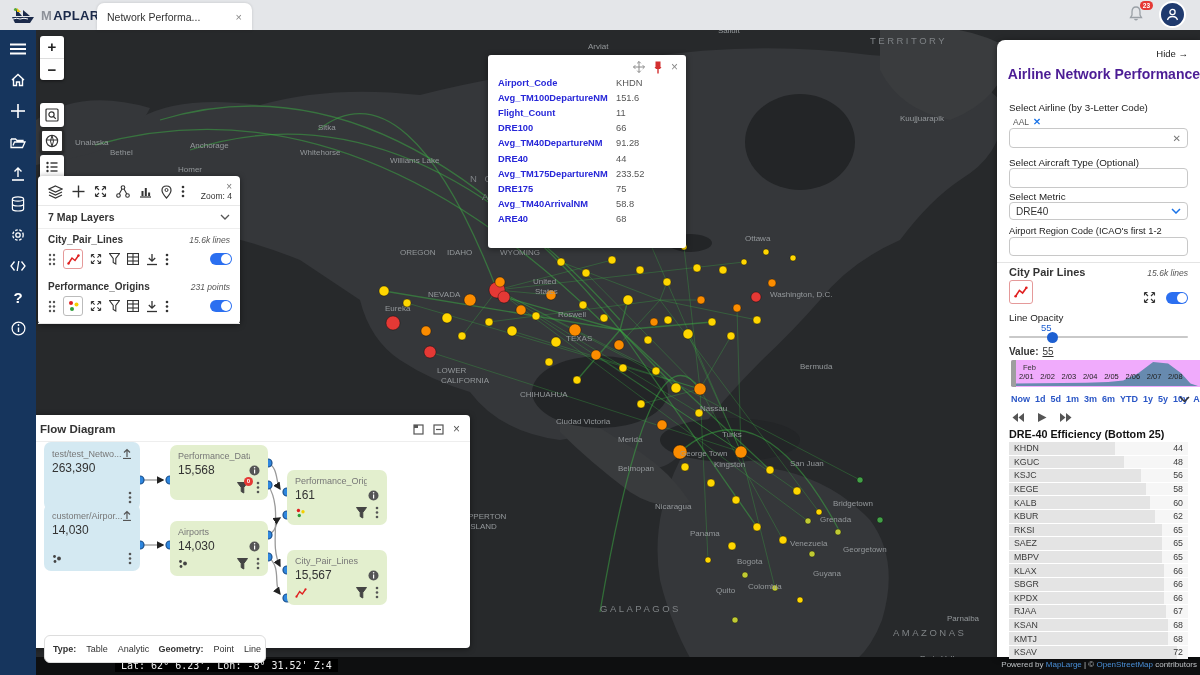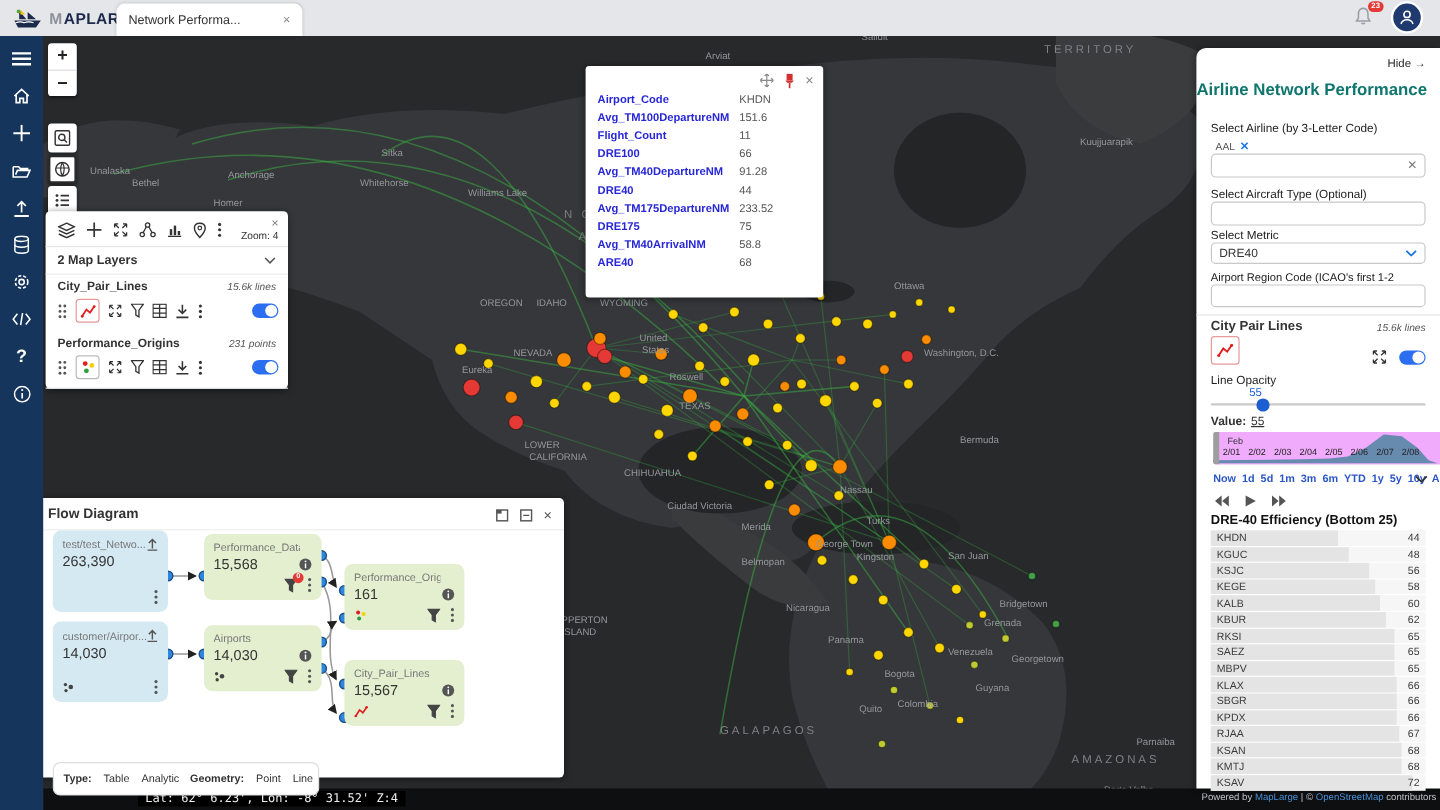--- a/index.html
+++ b/index.html
@@ -76,21 +76,21 @@
   .fn-top .nm{white-space:nowrap;overflow:hidden;max-width:72px}
   .fn-count{display:flex;align-items:center;font-size:12px;color:#333;margin-top:2px}
   .fn-bot{display:flex;align-items:center;margin-top:auto;gap:8px}
   .mla{margin-left:auto}
   .fbadge{position:absolute;right:-5px;top:-5px;background:#e53935;color:#fff;border-radius:6px;font-size:6px;width:9px;height:9px;line-height:9px;text-align:center;font-weight:bold}
   .legend{position:absolute;left:14px;top:193px;width:222px;height:28px;border:1px solid #ddd;border-radius:6px;display:flex;align-items:center;gap:5px;padding:0 8px;font-size:9px;color:#333;background:#fff;z-index:2}
   .sw{width:11px;height:11px;border-radius:2px;display:inline-block}
   
   .rp{left:997px;top:40px;width:203px;height:617px;border-radius:8px 0 0 0;z-index:30;padding:0 12px}
   .rp-hide{position:absolute;right:12px;top:8px;font-size:9.5px;color:#222}
-  .rp-title{position:absolute;left:0;right:0;top:26px;text-align:left;font-weight:bold;font-size:14px;color:#0f766e}
+  .rp-title{position:absolute;left:0;right:0;top:26px;text-align:right;font-weight:bold;font-size:14px;color:#4c1d95}
   .rl{position:absolute;left:12px;right:12px;font-size:9.8px;color:#222}
   .inp{position:absolute;left:12px;right:12px;height:20px;border:1px solid #c8c8c8;border-radius:4px;background:#fff;display:flex;align-items:center;padding:0 6px;font-size:10px;color:#333}
   .inp .x{margin-left:auto;color:#777;font-size:10px}
   .chip{position:absolute;left:16px;font-size:8.5px;color:#555;display:flex;gap:4px;align-items:center}
   .chip .cx{color:#1a73e8;font-weight:bold;font-size:9.5px}
   .rp-div{position:absolute;left:0;right:0;height:1px;background:#e4e4e4}
   .rowflex{position:absolute;left:12px;right:12px;display:flex;align-items:flex-end}
   .ital{margin-left:auto;font-style:italic;font-size:8.5px;color:#555}
   .slider{position:absolute;left:12px;right:12px;height:2px;background:#c9c9c9;border-radius:1px}
   .sthumb{position:absolute;width:11px;height:11px;border-radius:50%;background:#1d5fd1;top:-4.5px}
@@ -473,21 +473,21 @@
         <circle cx="2" cy="2" r="1.3" fill="#333"></circle>
         <circle cx="2" cy="6.5" r="1.3" fill="#333"></circle>
         <circle cx="2" cy="11" r="1.3" fill="#333"></circle>
       </svg>
     <div class="lp-right">
       <span class="lp-x">×</span>
       <span class="lp-zoom">Zoom: 4</span>
     </div>
   </div>
   <div class="lp-title">
-    <span>2 Map Layers</span>
+    <span>7 Map Layers</span>
     <svg class="chev" width="10" height="6" viewBox="0 0 10 6">
         <path d="M1,1 L5,5 L9,1" fill="none" stroke="#555" stroke-width="1.3"></path>
       </svg>
   </div>
   <div class="lp-lname">
     <span>City_Pair_Lines</span>
     <span class="lp-count">15.6k lines</span>
   </div>
   <div class="lp-icons">
     <svg width="8" height="13" viewBox="0 0 8 13">
@@ -714,21 +714,21 @@
             </svg>
             <span class="fbadge">0</span>
           </span>
         <svg width="4" height="13" viewBox="0 0 4 13">
             <circle cx="2" cy="2" r="1.3" fill="#555"></circle>
             <circle cx="2" cy="6.5" r="1.3" fill="#555"></circle>
             <circle cx="2" cy="11" r="1.3" fill="#555"></circle>
           </svg>
         </div>
     </div>
-    <div class="fnode blue" style="left:14px;top:76px;width:96px;height:67px">
+    <div class="fnode blue" style="left:14px;top:62px;width:96px;height:67px">
       <div class="fn-top">
           <span class="nm">customer/Airpor...</span>
         <svg class="mla" width="10" height="11" viewBox="0 0 10 11">
             <path d="M5,9 V1.5 M2,4.5 L5,1.5 L8,4.5" fill="none" stroke="#555" stroke-width="1.2"></path>
             <line x1="1" y1="10.5" x2="9" y2="10.5" stroke="#555" stroke-width="1.2"></line>
           </svg>
         </div>
       <div class="fn-count">14,030</div>
       <div class="fn-bot">
           <svg width="10" height="10" viewBox="0 0 10 10">

